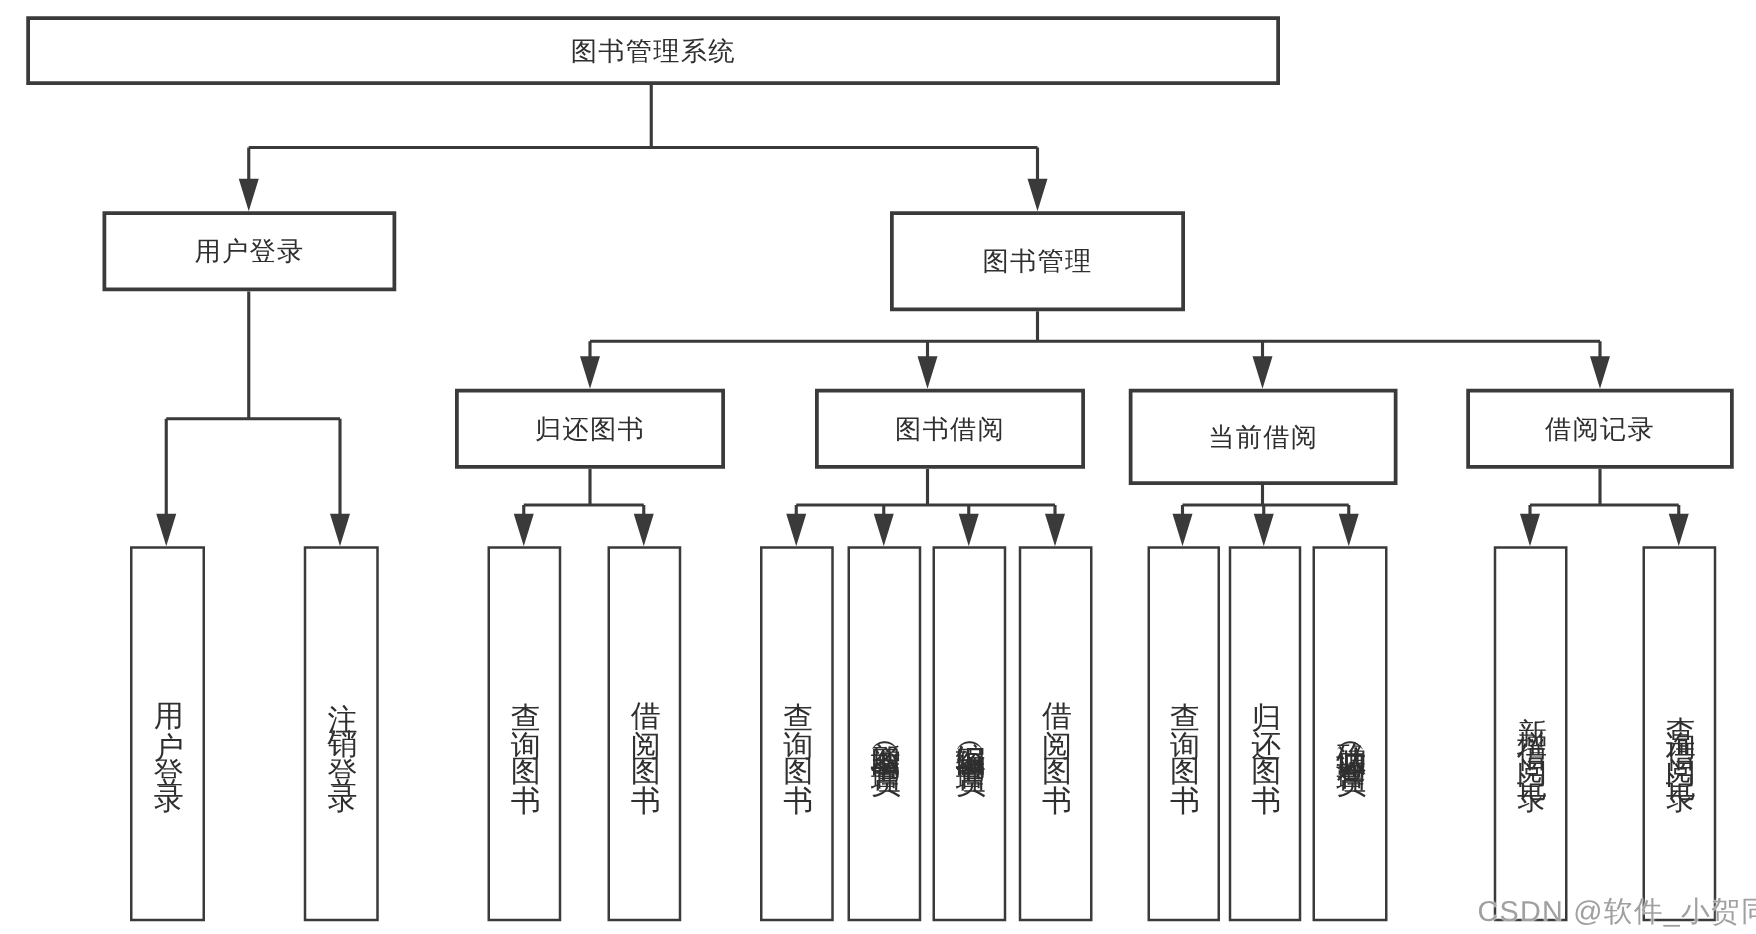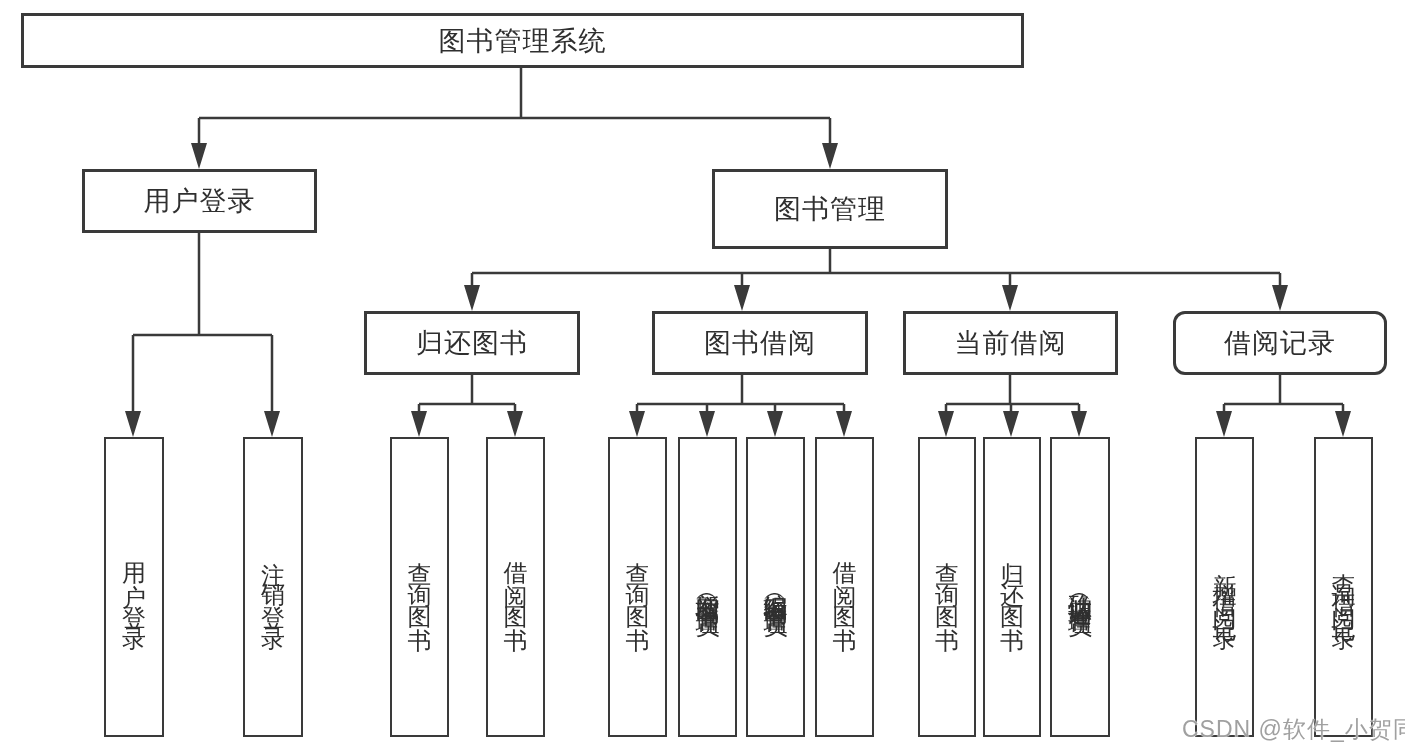--- a/index.html
+++ b/index.html
@@ -16,21 +16,21 @@
   .box {
     position: absolute;
     background: #ffffff;
     border: 3px solid #3a3a3a;
     display: flex;
     align-items: center;
     justify-content: center;
     z-index: 2;
   }
   .box .lbl {
-    font-size: 27px;
+    font-size: 21px;
     color: #2f2f2f;
     letter-spacing: 1px;
     white-space: nowrap;
   }
   .leaf {
     border-width: 2px;
     align-items: flex-start;
   }
   .leaf .vlbl {
     writing-mode: vertical-rl;
@@ -98,24 +98,24 @@
   <div class="box" style="left:712px; top:169px; width:236px; height:80px;">
     <span class="lbl">图书管理</span>
   </div>
 
   <div class="box" style="left:364px; top:311px; width:216px; height:64px;">
     <span class="lbl">归还图书</span>
   </div>
   <div class="box" style="left:634px; top:311px; width:216px; height:64px;margin-left:18px;">
     <span class="lbl">图书借阅</span>
   </div>
-  <div class="box" style="left:903px; top:311px; width:215px; height:64px;">
+  <div class="box" style="left:903px; top:311px; width:215px; height:77px;">
     <span class="lbl">当前借阅</span>
   </div>
-  <div class="box" style="left:1173px; top:311px; width:214px; height:64px;border-radius:12px;">
+  <div class="box" style="left:1173px; top:311px; width:214px; height:64px;">
     <span class="lbl">借阅记录</span>
   </div>
 
   <div class="box leaf" style="left:104px; top:437px; width:60px; height:300px;">
     <span class="vlbl loose">用户登录</span>
   </div>
   <div class="box leaf" style="left:243px; top:437px; width:60px; height:300px;">
     <span class="vlbl loose">注销登录</span>
   </div>
 

